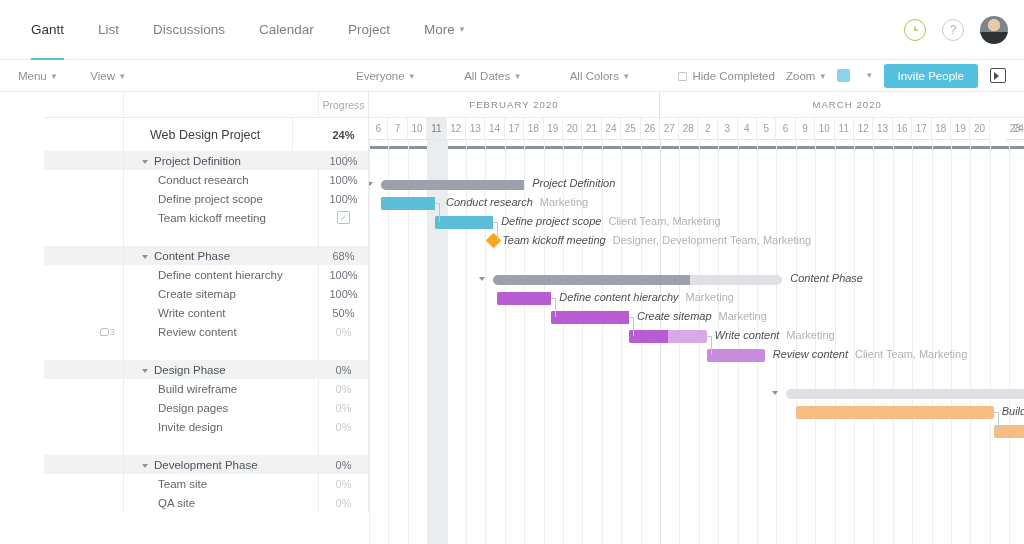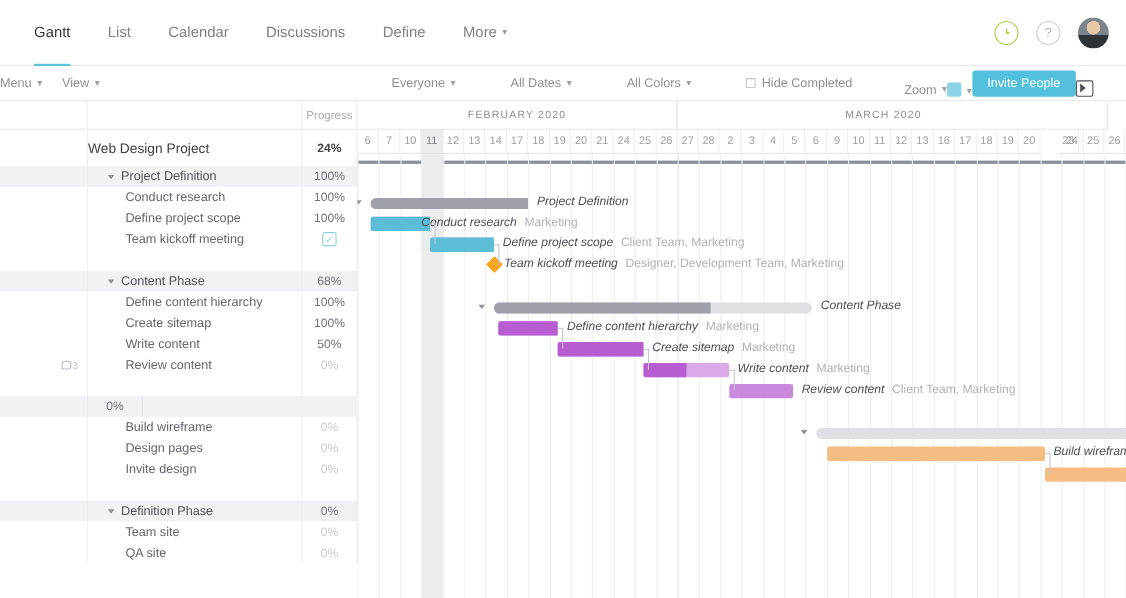--- a/index.html
+++ b/index.html
@@ -66,23 +66,23 @@
 
   
   .toolbar {
     height: 32px;
     display: flex; align-items: center;
     border-bottom: 1px solid #e8e9eb;
     font-size: 11.5px;
     color: #8b9097;
     position: relative;
   }
-  .tb-left { display: flex; align-items: flex-start; gap: 18px; }
+  .tb-left { display: flex; align-items: flex-start; gap: 34px; padding-left: 18px; }
   .tb-center { display: flex; align-items: center; gap: 50px; position: absolute; left: 356px; }
-  .tb-right { margin-left: auto; display: flex; align-items: flex-end; padding-right: 30px; }
+  .tb-right { margin-left: auto; display: flex; align-items: center; gap: 12px; padding-right: 18px; }
   .tb-item { cursor: pointer; white-space: nowrap; }
   .checkbox-sq {
     display: inline-block; width: 9px; height: 9px;
     border: 1px solid #c3c7cc; border-radius: 1px;
     margin-right: 5px; vertical-align: -1px;
     background: #fff;
   }
   .color-swatch {
     width: 13px; height: 13px; border-radius: 2px;
     background: #8dd3e8; cursor: pointer;
@@ -102,21 +102,21 @@
   }
   .media-icon::before {
     content: ""; position: absolute;
     left: 3px; top: 2.5px; width: 0; height: 0;
     border-left: 5px solid #4a4f55;
     border-top: 4px solid transparent;
     border-bottom: 4px solid transparent;
   }
 
   
-  .main { display: flex; height: 452px; }
+  .main { display: flex; height: 452px; margin-left: 44px; }
 
   
   .grid-pane { width: 325px; flex: 0 0 325px; position: relative; }
   .grid-head {
     height: 26px;
     border-bottom: 1px solid #e8e9eb;
     display: flex; align-items: center;
     position: relative;
   }
   .col-gutter { width: 80px; flex: 0 0 80px; border-right: 1px solid #edeef0; height: 100%; }
@@ -127,21 +127,21 @@
     font-size: 10.5px; color: #a7acb2;
     border-right: 1px solid #e8e9eb;
   }
   .grid-rows { }
   .grow {
     height: 19px;
     display: flex; align-items: center;
     position: relative;
     font-size: 11.5px;
   }
-  .grow.tall { height: 33px; }
+  .grow.tall { height: 33px; gap: 26px; }
   .grow.phase { background: #f1f2f3; }
   .grow .g-gutter {
     width: 80px; flex: 0 0 80px; height: 100%;
     border-right: 1px solid #edeef0;
     display: flex; align-items: center; justify-content: flex-end;
     padding-right: 8px;
   }
   .grow .g-name {
     flex: 1; height: 100%;
     border-right: 1px solid #edeef0;
@@ -271,27 +271,27 @@
 
 <div class="topnav">
   <div class="nav-tabs">
       <div class="nav-tab active">
         <span>Gantt</span>
       </div>
       <div class="nav-tab">
         <span>List</span>
       </div>
       <div class="nav-tab">
+        <span>Discussions</span>
+      </div>
+      <div class="nav-tab">
         <span>Calendar</span>
       </div>
       <div class="nav-tab">
-        <span>Discussions</span>
-      </div>
-      <div class="nav-tab">
-        <span>Define</span>
+        <span>Project</span>
       </div>
       <div class="nav-tab">
         <span>More</span>
         <span class="caret">▾</span>
       </div>
     </div>
   <div class="nav-right">
     <div class="icon-circle clock-icon">
       <svg width="12" height="12" viewBox="0 0 12 12" aria-hidden="true">
         <line x1="6" y1="6" x2="6" y2="2.8" stroke="#a4cc3c" stroke-width="1.3" stroke-linecap="round"></line>
@@ -442,20 +442,23 @@
           <div class="g-gutter"></div>
           <div class="g-name">
             <span class="lvl-2"><span></span></span>
           </div>
           <div class="g-prog">
             <span></span>
           </div>
         </div>
         <div class="grow phase">
           <div class="g-gutter"></div>
+          <div class="g-name">
+            <span class="lvl-1"><span class="tri"></span><span>Design Phase</span></span>
+          </div>
           <div class="g-prog">
             <span>0%</span>
           </div>
         </div>
         <div class="grow">
           <div class="g-gutter"></div>
           <div class="g-name">
             <span class="lvl-2"><span>Build wireframe</span></span>
           </div>
           <div class="g-prog zero">
@@ -485,21 +488,21 @@
           <div class="g-name">
             <span class="lvl-2"><span></span></span>
           </div>
           <div class="g-prog">
             <span></span>
           </div>
         </div>
         <div class="grow phase">
           <div class="g-gutter"></div>
           <div class="g-name">
-            <span class="lvl-1"><span class="tri"></span><span>Definition Phase</span></span>
+            <span class="lvl-1"><span class="tri"></span><span>Development Phase</span></span>
           </div>
           <div class="g-prog">
             <span>0%</span>
           </div>
         </div>
         <div class="grow">
           <div class="g-gutter"></div>
           <div class="g-name">
             <span class="lvl-2"><span>Team site</span></span>
           </div>
@@ -604,21 +607,21 @@
         <div class="vline" style="left: 698.4px;"></div>
         <div class="today-band" style="left: 58.2px; width: 19.4px;"></div>
         <div class="bar summary" style="left: 11.64px; width: 143.56px; top: 40px; background: rgb(185, 187, 198);">
           <div class="fill" style="width: 100%; background: rgb(158, 161, 171);"></div>
         </div>
         <div class="sumtri" style="left: -2.36px; top: 42px;"></div>
         <div class="bar-label" style="left: 163.2px; top: 37px;"><span>Project Definition</span></div>
         <div class="bar" style="left: 11.64px; width: 54.32px; top: 57px; background: rgb(217, 168, 232);">
           <div class="fill" style="width: 100%; background: rgb(92, 189, 214);"></div>
         </div>
-        <div class="bar-label" style="left: 58px; top: 56px;"><span>Conduct research</span><span class="assignee">Marketing</span></div>
+        <div class="bar-label" style="left: 77px; top: 56px;"><span>Conduct research</span><span class="assignee">Marketing</span></div>
         <div class="bar" style="left: 65.96px; width: 58.2px; top: 76px; background: rgb(217, 168, 232);">
           <div class="fill" style="width: 100%; background: rgb(92, 189, 214);"></div>
         </div>
         <div class="bar-label" style="left: 132.16px; top: 75px;"><span>Define project scope</span><span class="assignee">Client Team, Marketing</span></div>
         <div class="milestone" style="left: 118.66px; top: 95px; background: rgb(245, 166, 35);"></div>
         <div class="bar-label" style="left: 133.16px; top: 94px;"><span>Team kickoff meeting</span><span class="assignee">Designer, Development Team, Marketing</span></div>
         <div class="bar summary" style="left: 124.16px; width: 289.06px; top: 135px; background: rgb(223, 224, 228);">
           <div class="fill" style="width: 68%; background: rgb(158, 161, 171);"></div>
         </div>
         <div class="sumtri" style="left: 110.16px; top: 137px;"></div>

